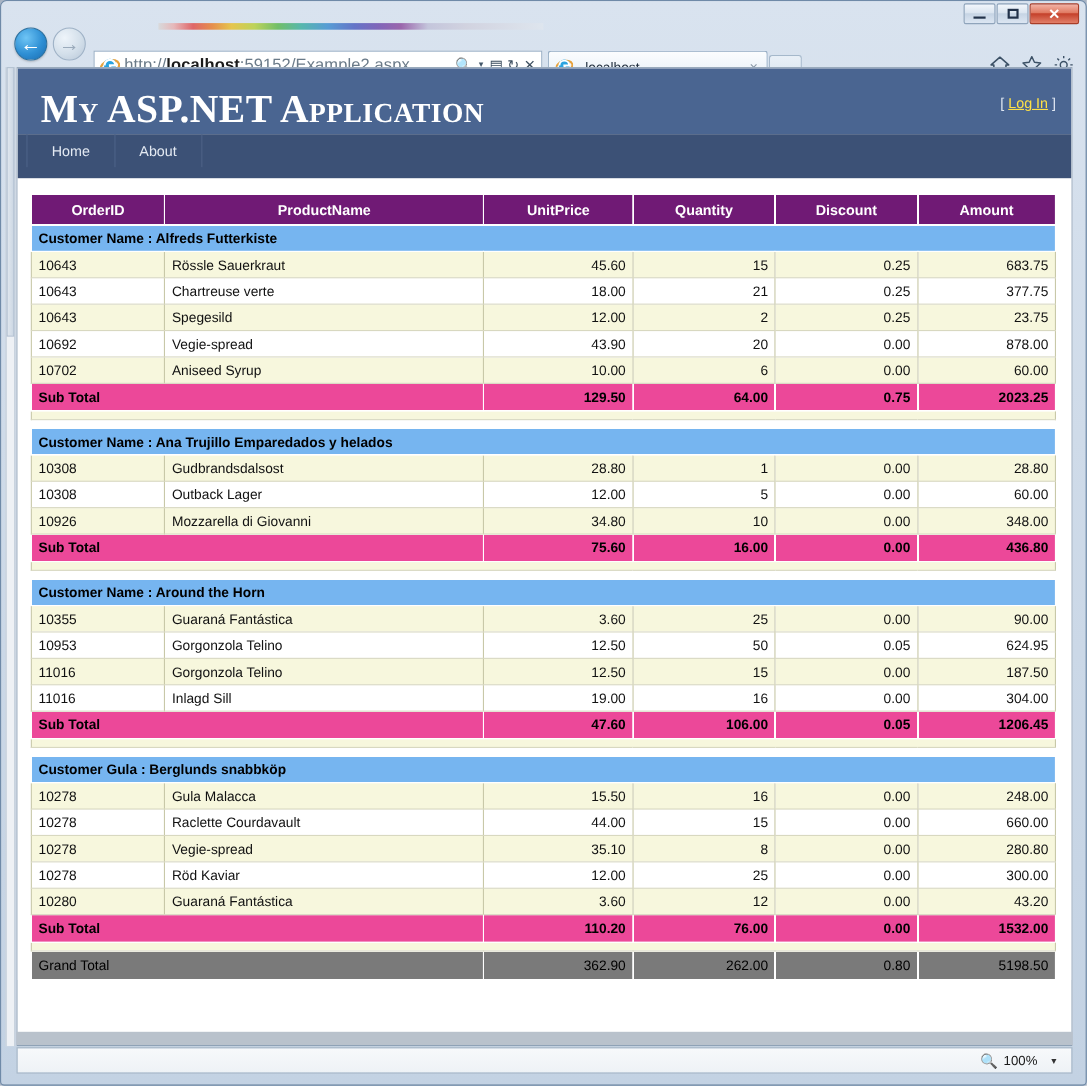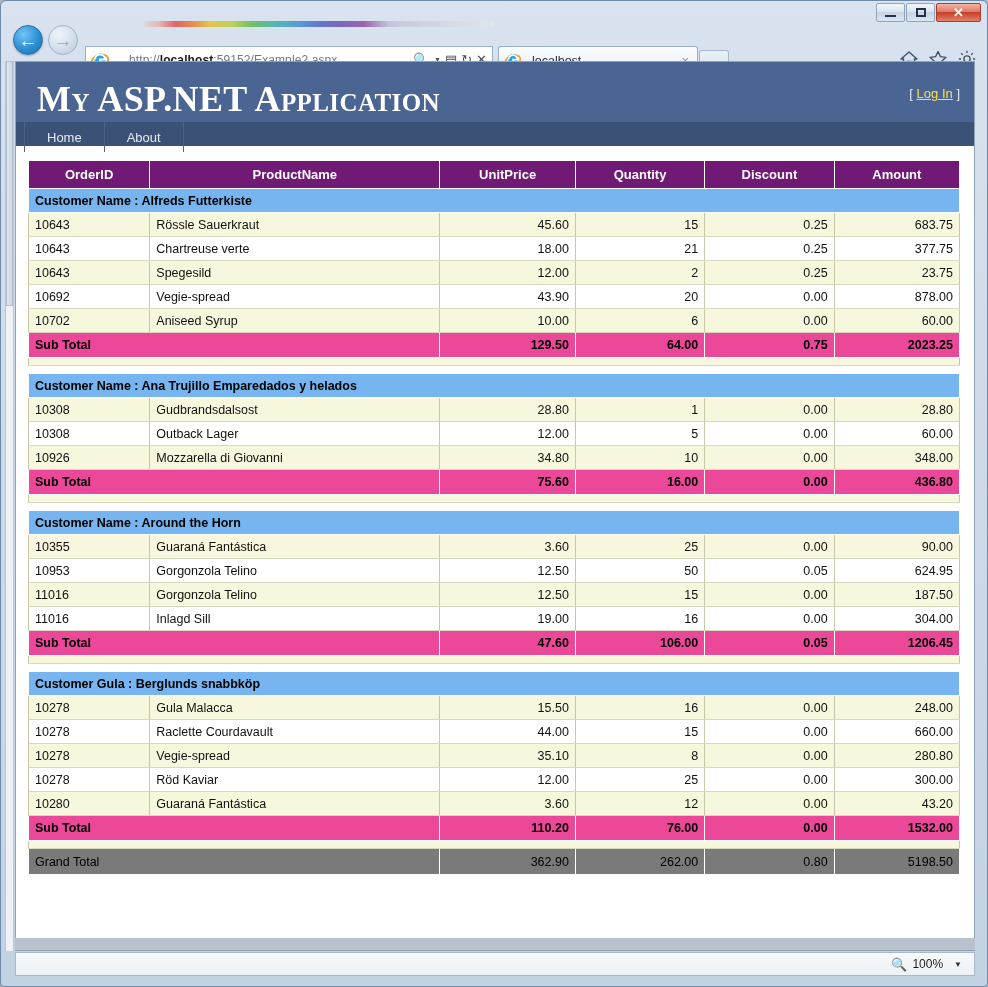--- a/index.html
+++ b/index.html
@@ -104,25 +104,24 @@
   }
   .ie-logo {
     width: 18px; height: 18px;
     flex: 0 0 18px;
     position: relative;
     margin: 0 4px 0 2px;
   }
   .ie-logo svg { display:block; }
   .url-text {
     flex: 1 1 auto;
-    font-size: 12px;
+    font-size: 15px;
     color: #6a7a88;
     white-space: nowrap; overflow: hidden;
     letter-spacing: 0.1px;
-    margin-left: 16px;
   }
   .url-text b { color: #1a1a1a; font-weight: bold; }
   .addr-icons {
     display: flex; align-items: center; gap: 4px;
     padding-right: 2px; color: #3b4d5e;
   }
   .addr-icons span { font-size: 13px; line-height: 1; cursor: default; }
   .addr-icons .caret { font-size: 7px; color:#44586a; }
 
   .tabstrip {
@@ -213,21 +212,21 @@
   .loginbar {
     position: absolute;
     right: 14px; top: 24px;
     font-size: 13px;
     color: #dfe7f2;
   }
   .loginbar a {
     color: #fde047;
   }
   .navmenu {
-    height: 24px;
+    height: 40px;
     background: #3c5176;
     position: relative;
   }
   .navmenu ul {
     list-style: none; margin: 0; padding: 0;
     display: flex;
     position: absolute; left: 8px; top: 0;
   }
   .navmenu li {
     padding: 0;

